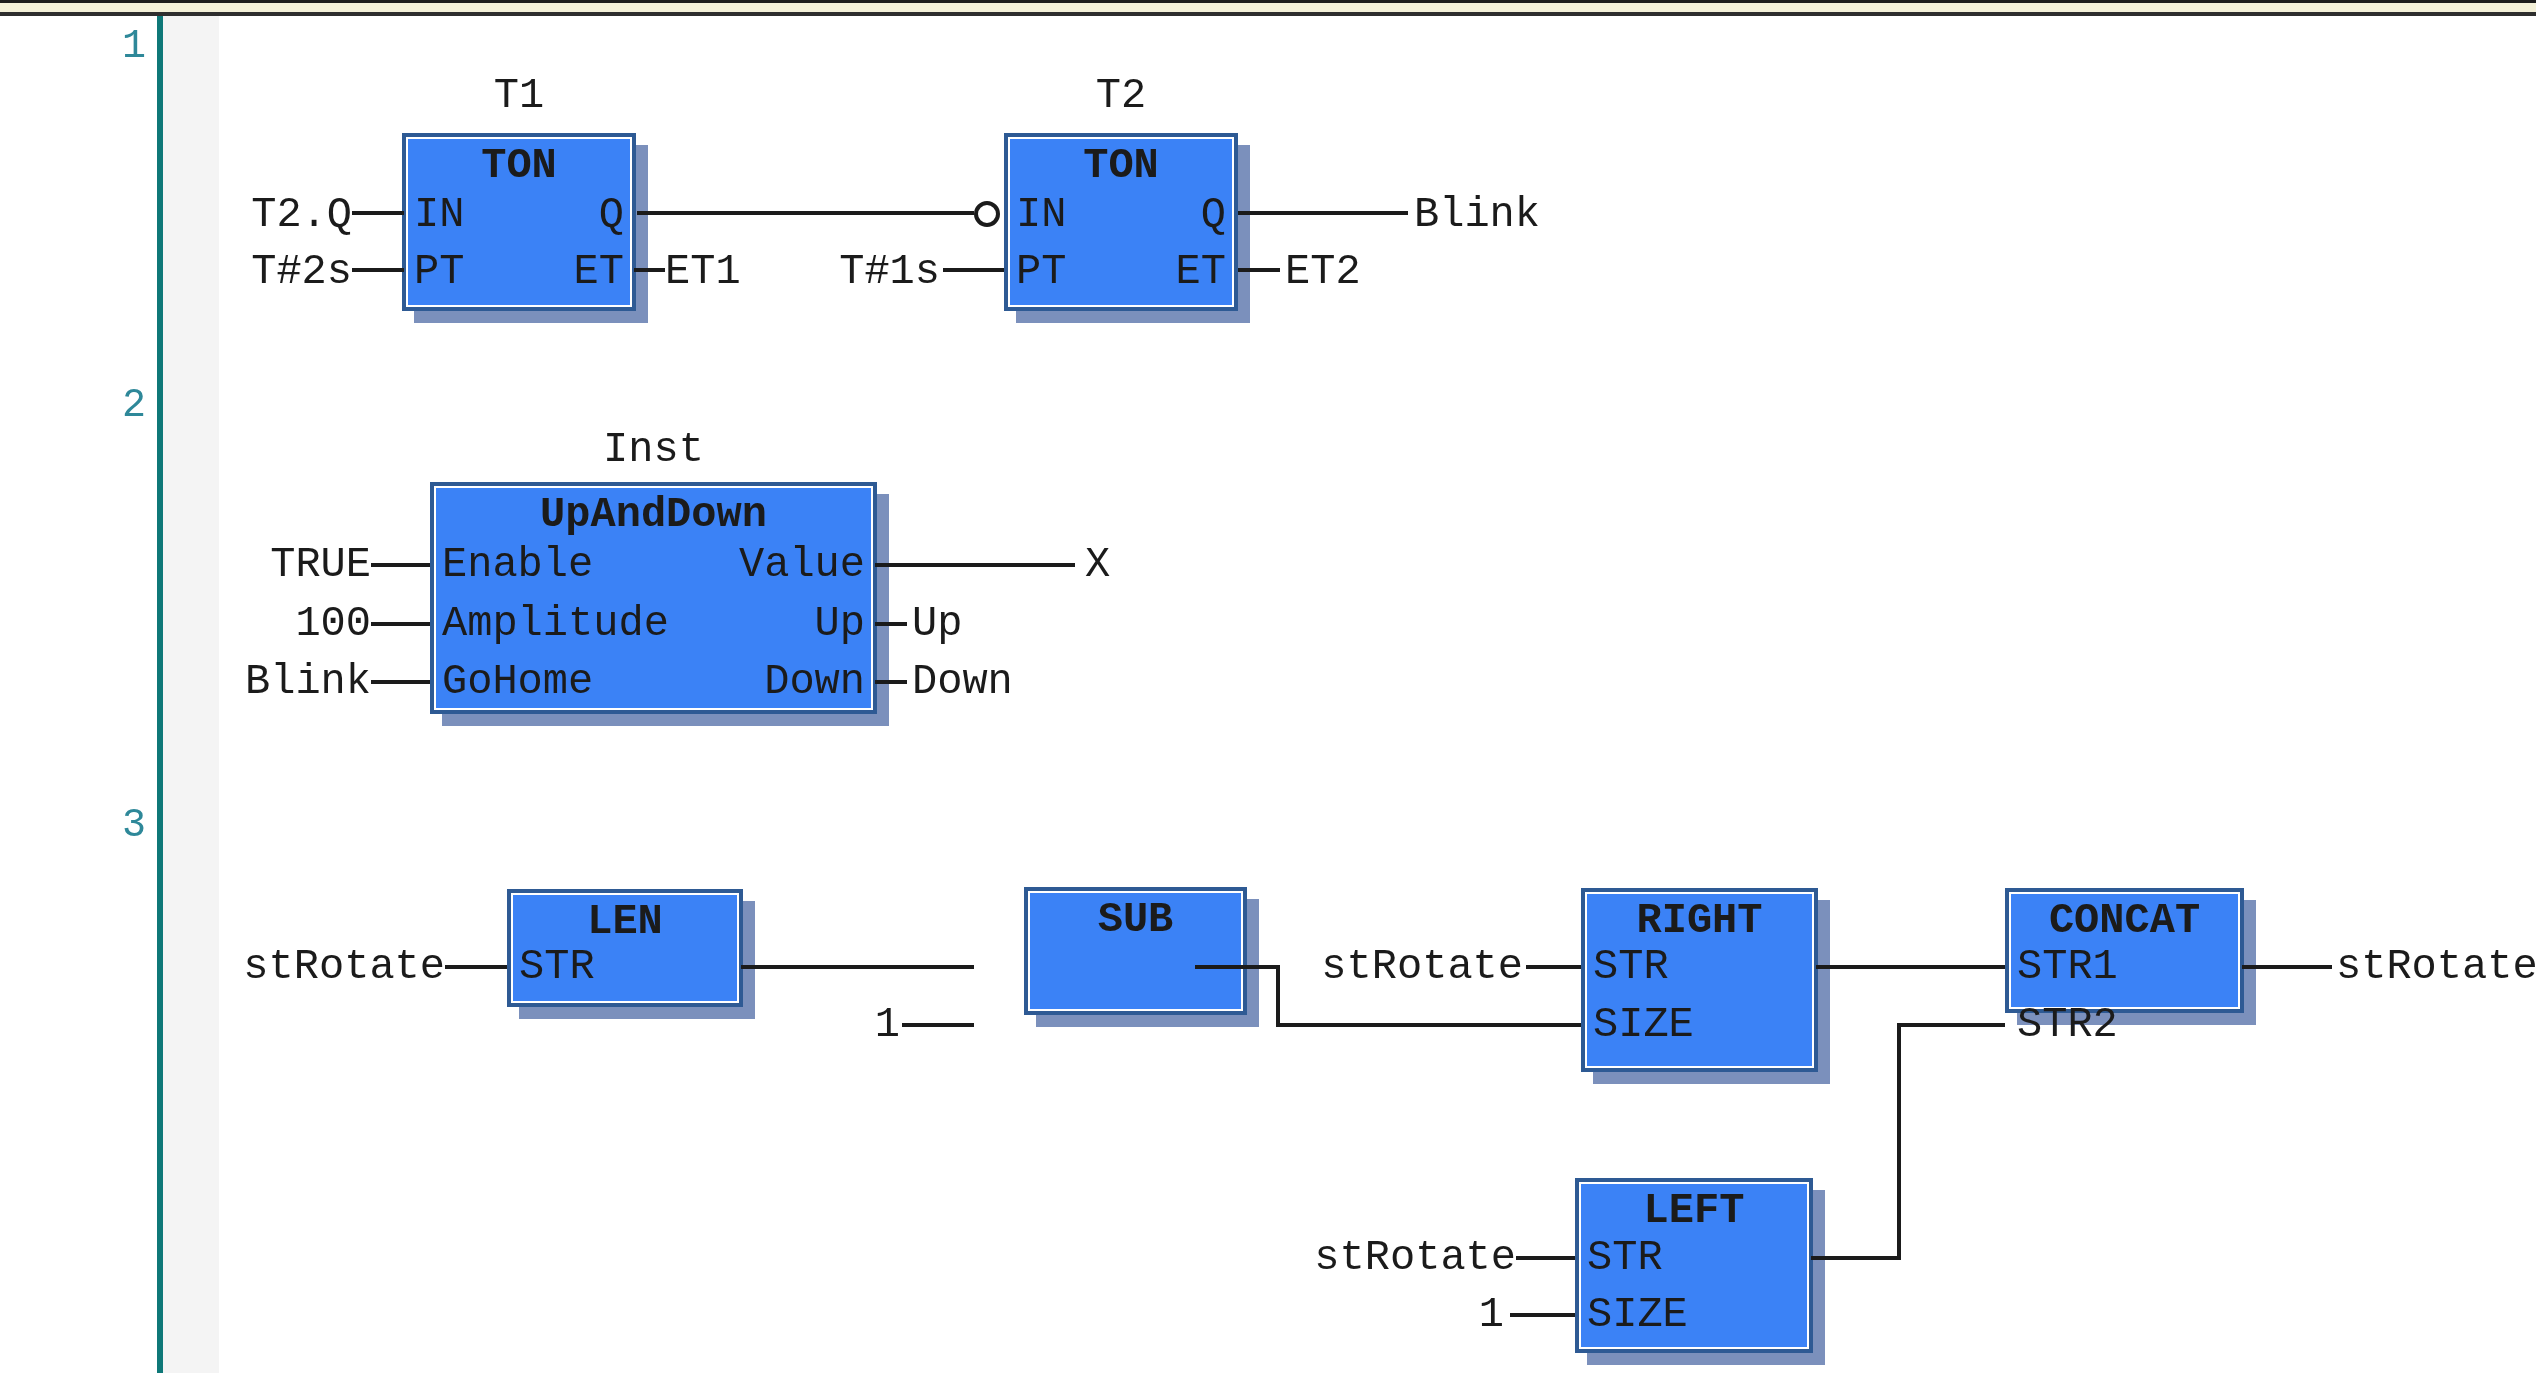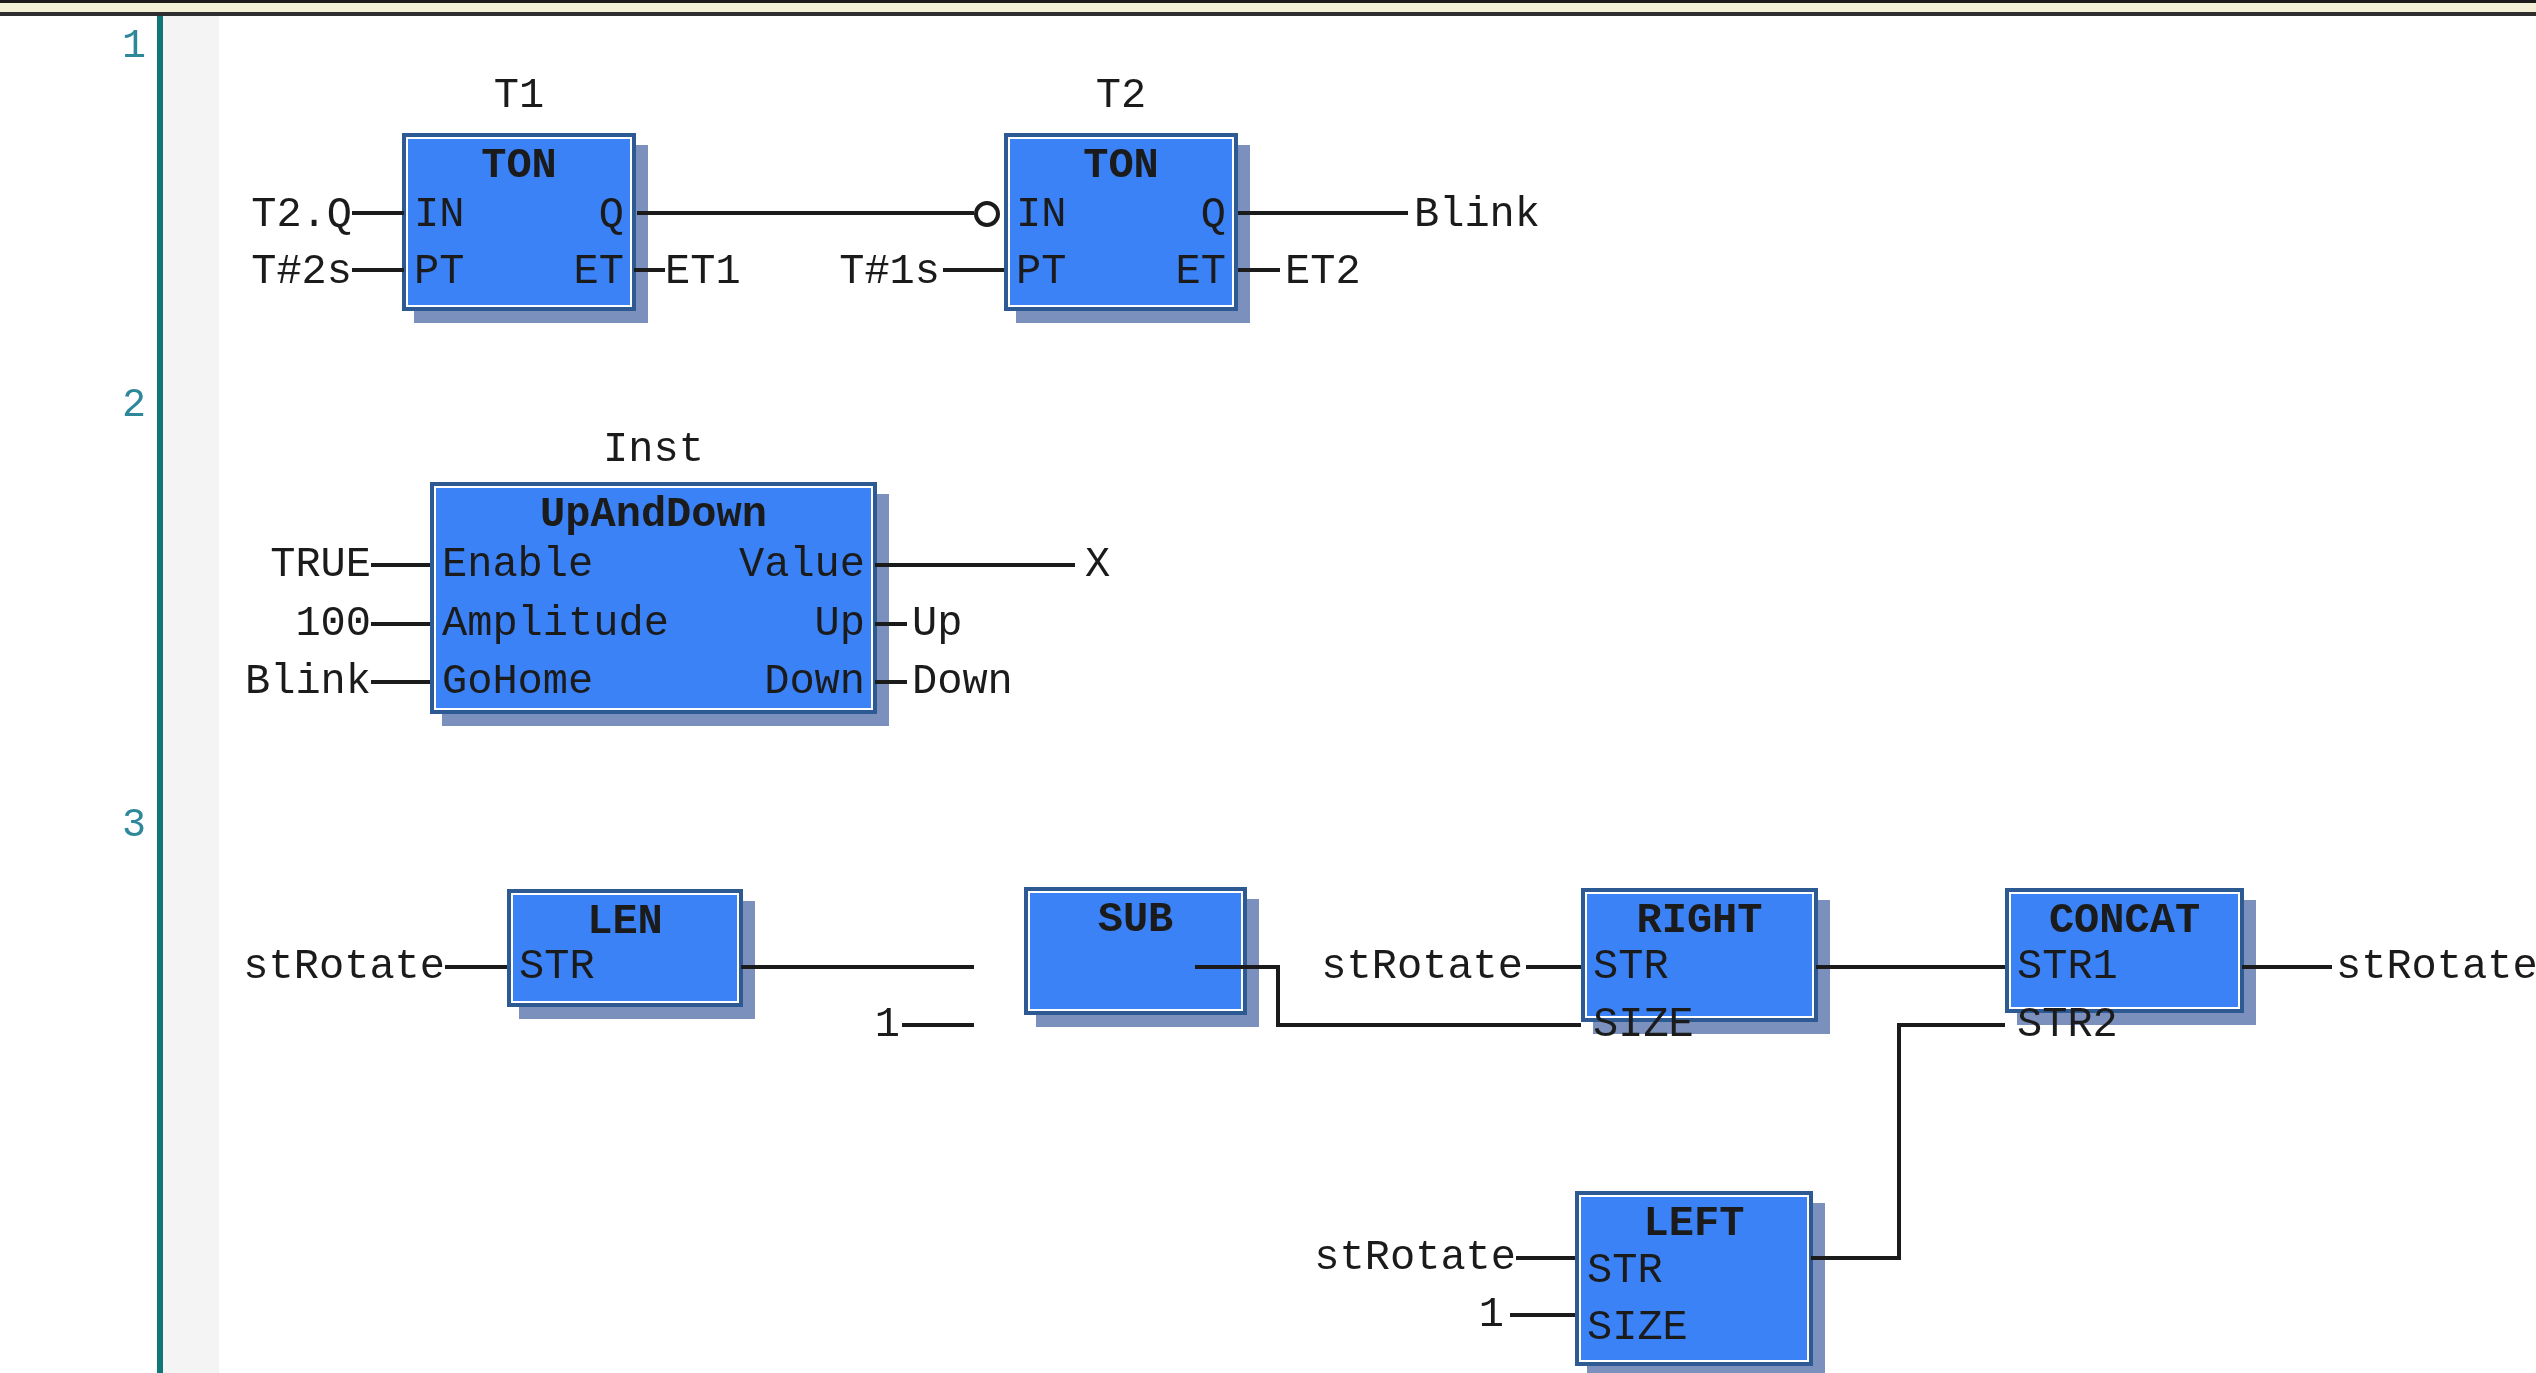--- a/index.html
+++ b/index.html
@@ -114,33 +114,33 @@
 
   <div class="block" style="left:507px;top:889px;width:236px;height:118px;">
     <div class="bhead">LEN</div>
     <div class="pin pl" style="top:52px;">STR</div>
   </div>
 
   <div class="block" style="left:1024px;top:887px;width:223px;height:128px;">
     <div class="bhead">SUB</div>
   </div>
 
-  <div class="block" style="left:1581px;top:888px;width:237px;height:134px;">
+  <div class="block" style="left:1581px;top:888px;width:237px;height:184px;">
     <div class="bhead">RIGHT</div>
     <div class="pin pl" style="top:53px;">STR</div>
     <div class="pin pl" style="top:111px;">SIZE</div>
   </div>
 
   <div class="block" style="left:2005px;top:888px;width:239px;height:125px;">
     <div class="bhead">CONCAT</div>
     <div class="pin pl" style="top:53px;">STR1</div>
     <div class="pin pl" style="top:111px;">STR2</div>
   </div>
 
-  <div class="block" style="left:1575px;top:1178px;width:238px;height:175px;margin-top:13px;">
+  <div class="block" style="left:1575px;top:1178px;width:238px;height:175px;">
     <div class="bhead">LEFT</div>
     <div class="pin pl" style="top:54px;">STR</div>
     <div class="pin pl" style="top:111px;">SIZE</div>
   </div>
 
   <div class="wh" style="left:445px;top:965px;width:62px;"></div>
   <div class="wh" style="left:741px;top:965px;width:233px;"></div>
   <div class="wh" style="left:902px;top:1023px;width:72px;"></div>
   <div class="wh" style="left:1195px;top:965px;width:85px;"></div>
   <div class="wv" style="left:1276px;top:965px;height:62px;"></div>

